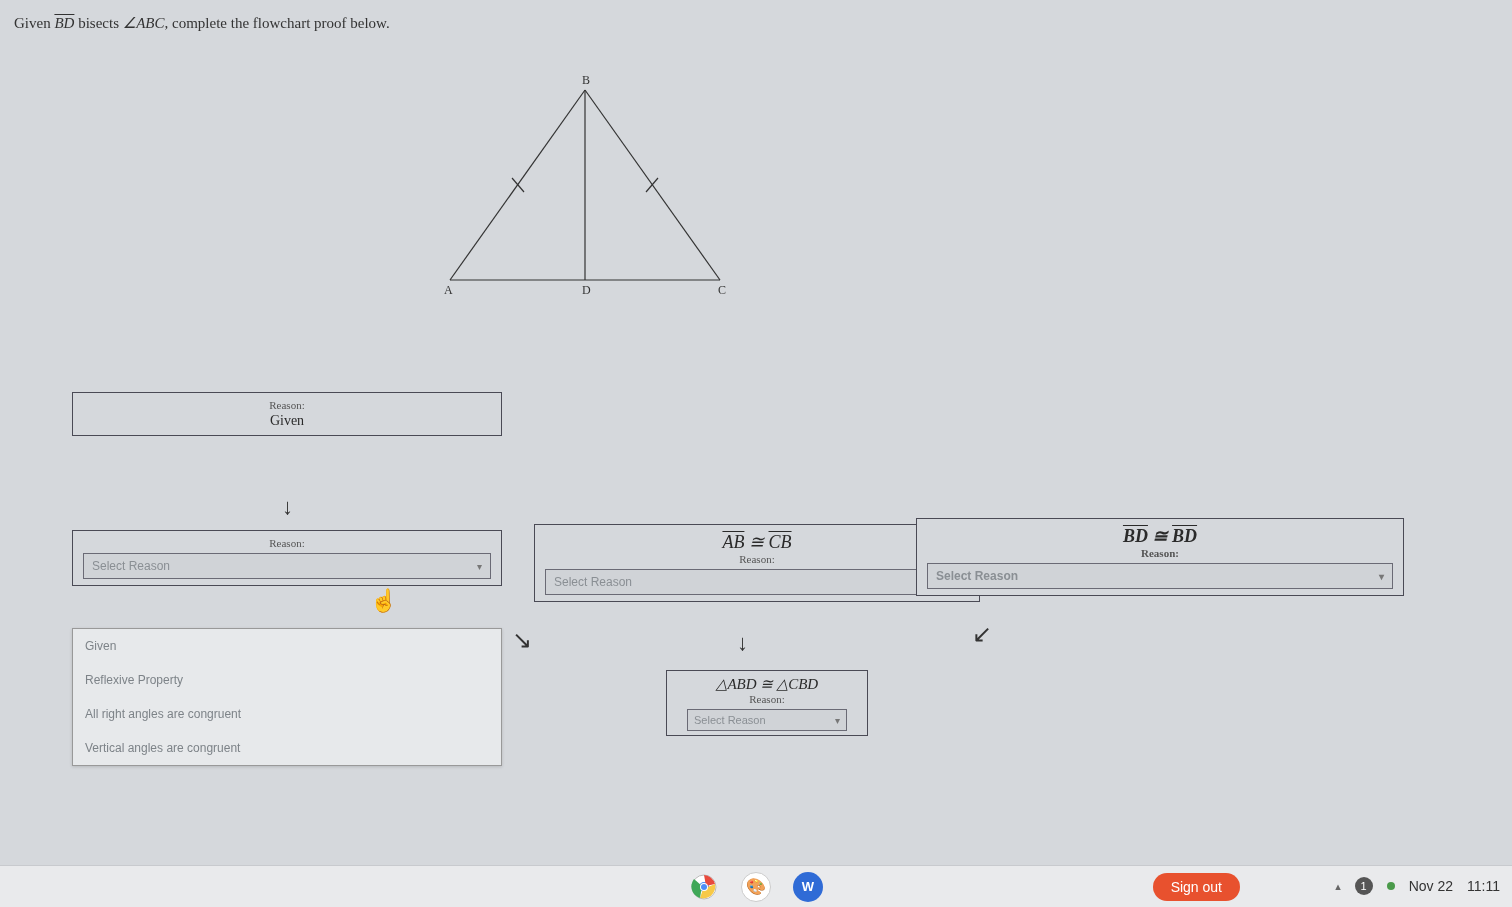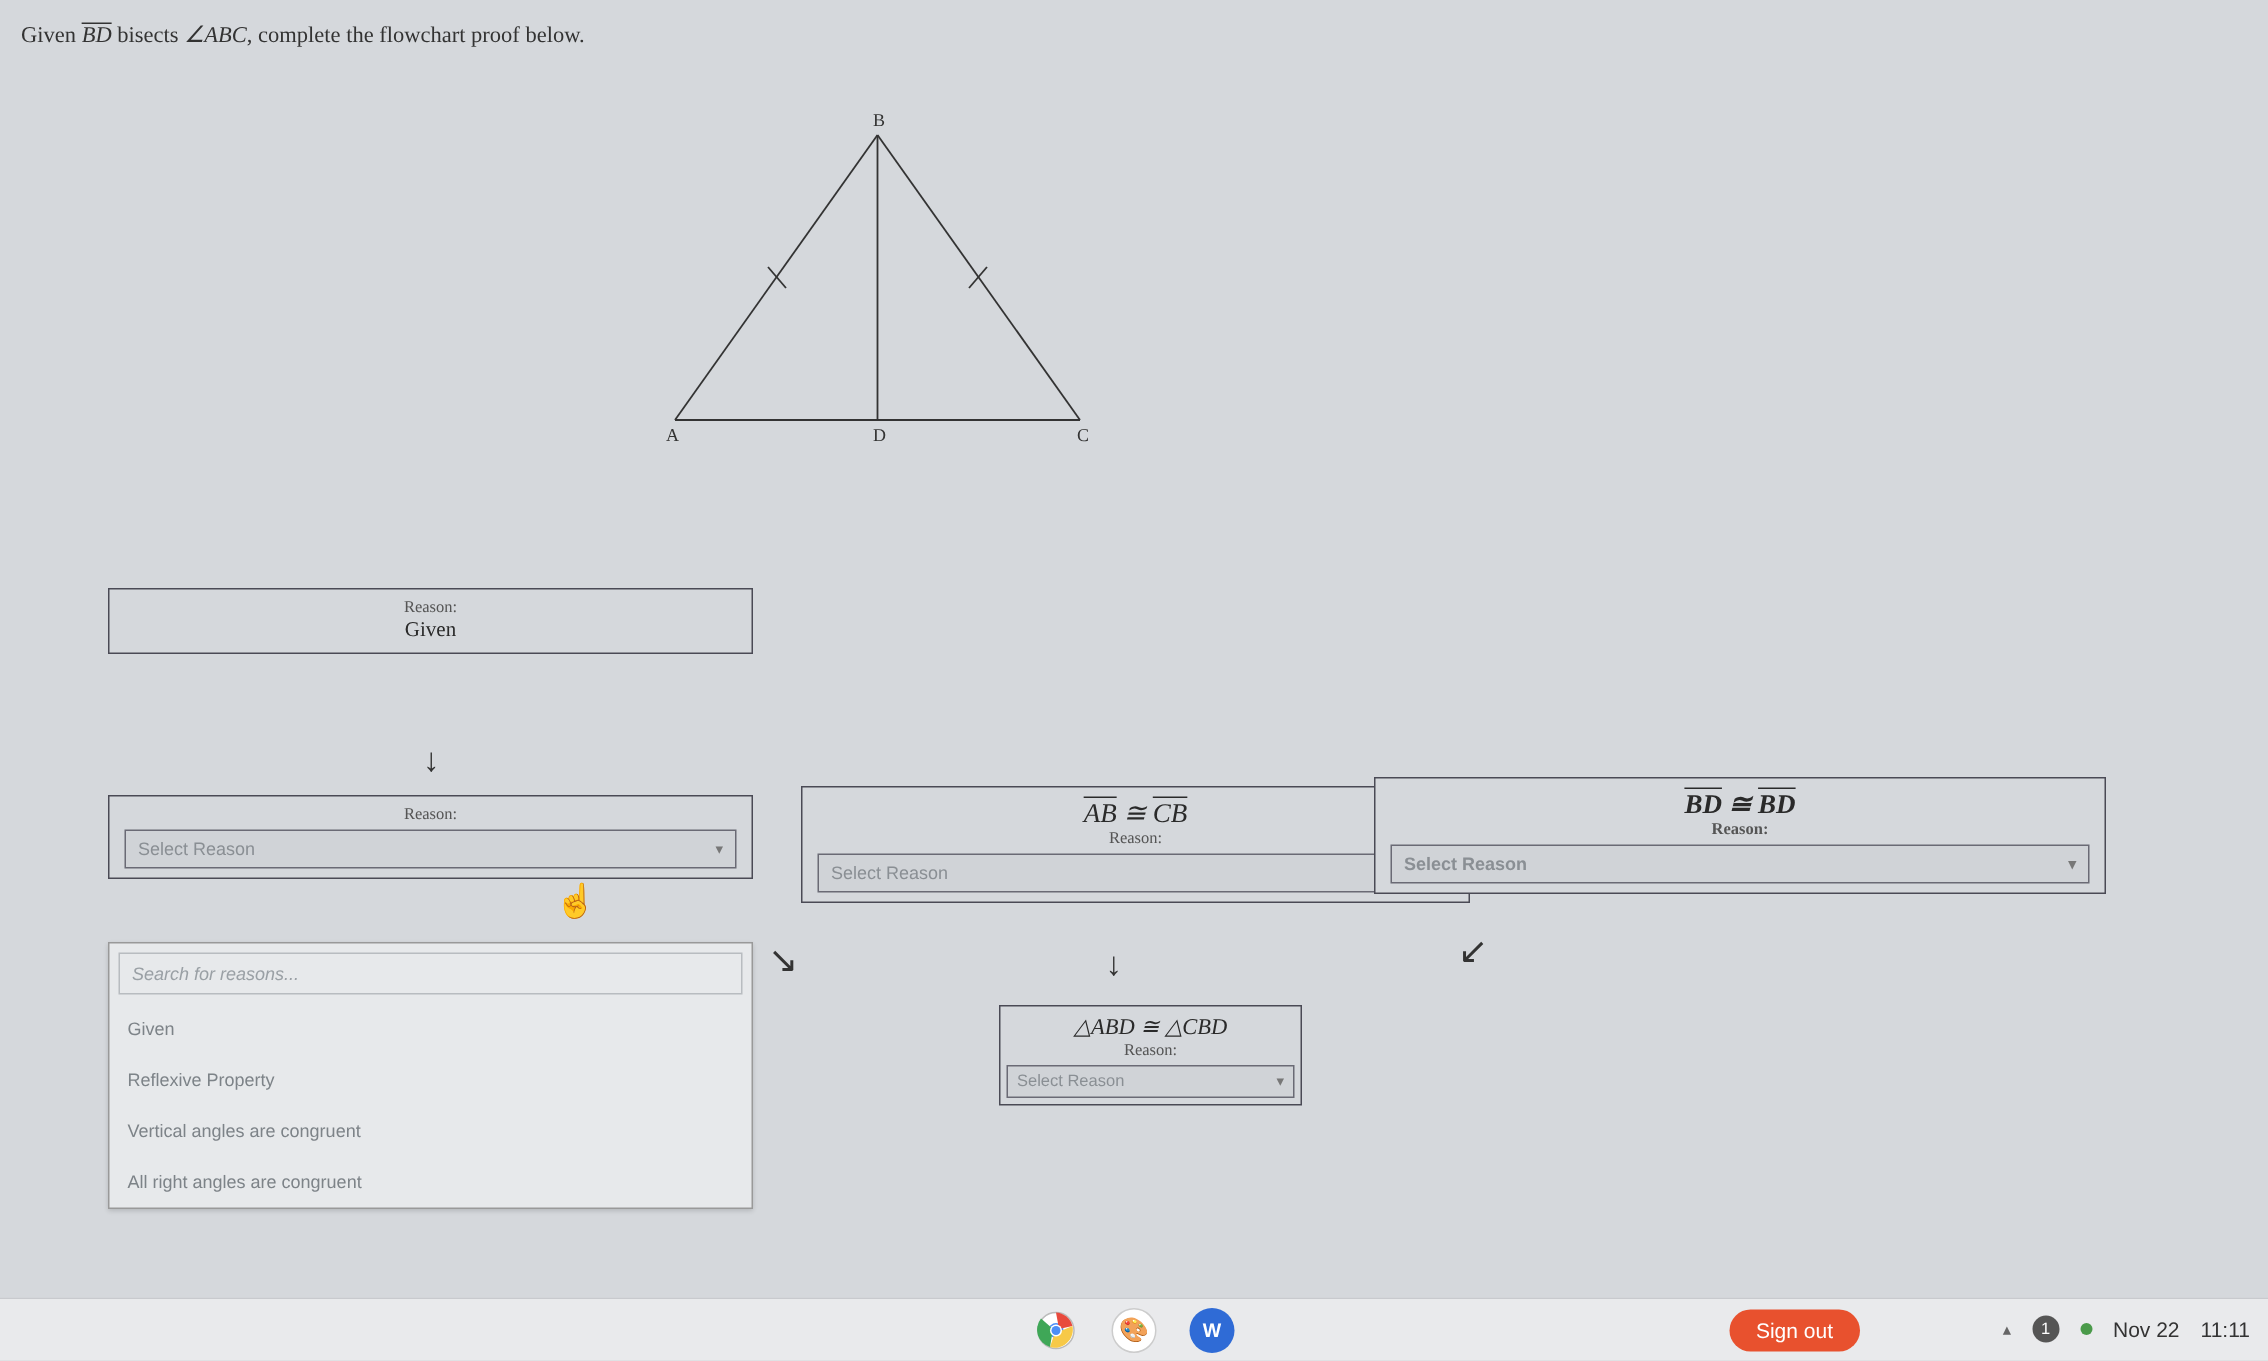--- a/index.html
+++ b/index.html
@@ -39,21 +39,21 @@
     padding: 6px 10px;
   }
   .box .stmt { font-family: Georgia, serif; font-style: italic; font-size: 18px; }
   .box .rlabel { font-size: 11px; color: #555; margin-top: 0; }
   .box .rval { font-size: 14px; margin-top: 2px; }
 
   .box1 { top: 392px; left: 72px; width: 430px; }
   .box2 { top: 530px; left: 72px; width: 430px; }
   .box3 { top: 524px; left: 534px; width: 446px; text-align: center; }
   .box4 { top: 518px; left: 916px; width: 488px; font-weight: bold; }
-  .box5 { top: 670px; left: 666px; width: 202px; padding: 4px 4px; }
+  .box5 { top: 670px; left: 666px; width: 202px; padding: 4px 20px; }
   .box5 .stmt { font-size: 15px; }
 
   .select-row {
     margin-top: 4px;
     border: 1.5px solid #6a6a75;
     background: #d0d3d7;
     height: 26px;
     display: flex;
     align-items: center;
     justify-content: space-between;
@@ -224,27 +224,24 @@
 <div class="box box5">
   <div class="stmt">△ABD ≅ △CBD</div>
   <div class="rlabel">Reason:</div>
   <div class="select-row sm">
     <span>Select Reason</span>
     <span class="caret">▾</span>
   </div>
 </div>
 
 <div class="dropdown-panel">
-  <div class="search">
-    <span>Search for reasons...</span>
-  </div>
   <div class="opt">Given</div>
   <div class="opt">Reflexive Property</div>
+  <div class="opt">All right angles are congruent</div>
   <div class="opt">Vertical angles are congruent</div>
-  <div class="opt">All right angles are congruent</div>
 </div>
 
 <div class="taskbar">
   <div class="tb-icon">
     <svg width="26" height="26" viewBox="0 0 26 26">
       <circle cx="13" cy="13" r="12" fill="#fff" stroke="#bbb"></circle>
       <circle cx="13" cy="13" r="5" fill="#4d8ef7"></circle>
       <path d="M13 1 A12 12 0 0 1 24 10 L15 12 Z" fill="#e84a3d"></path>
       <path d="M24 10 A12 12 0 0 1 9 24 L12 15 Z" fill="#f7c948"></path>
       <path d="M9 24 A12 12 0 0 1 3 5 L11 12 Z" fill="#3fa757"></path>

